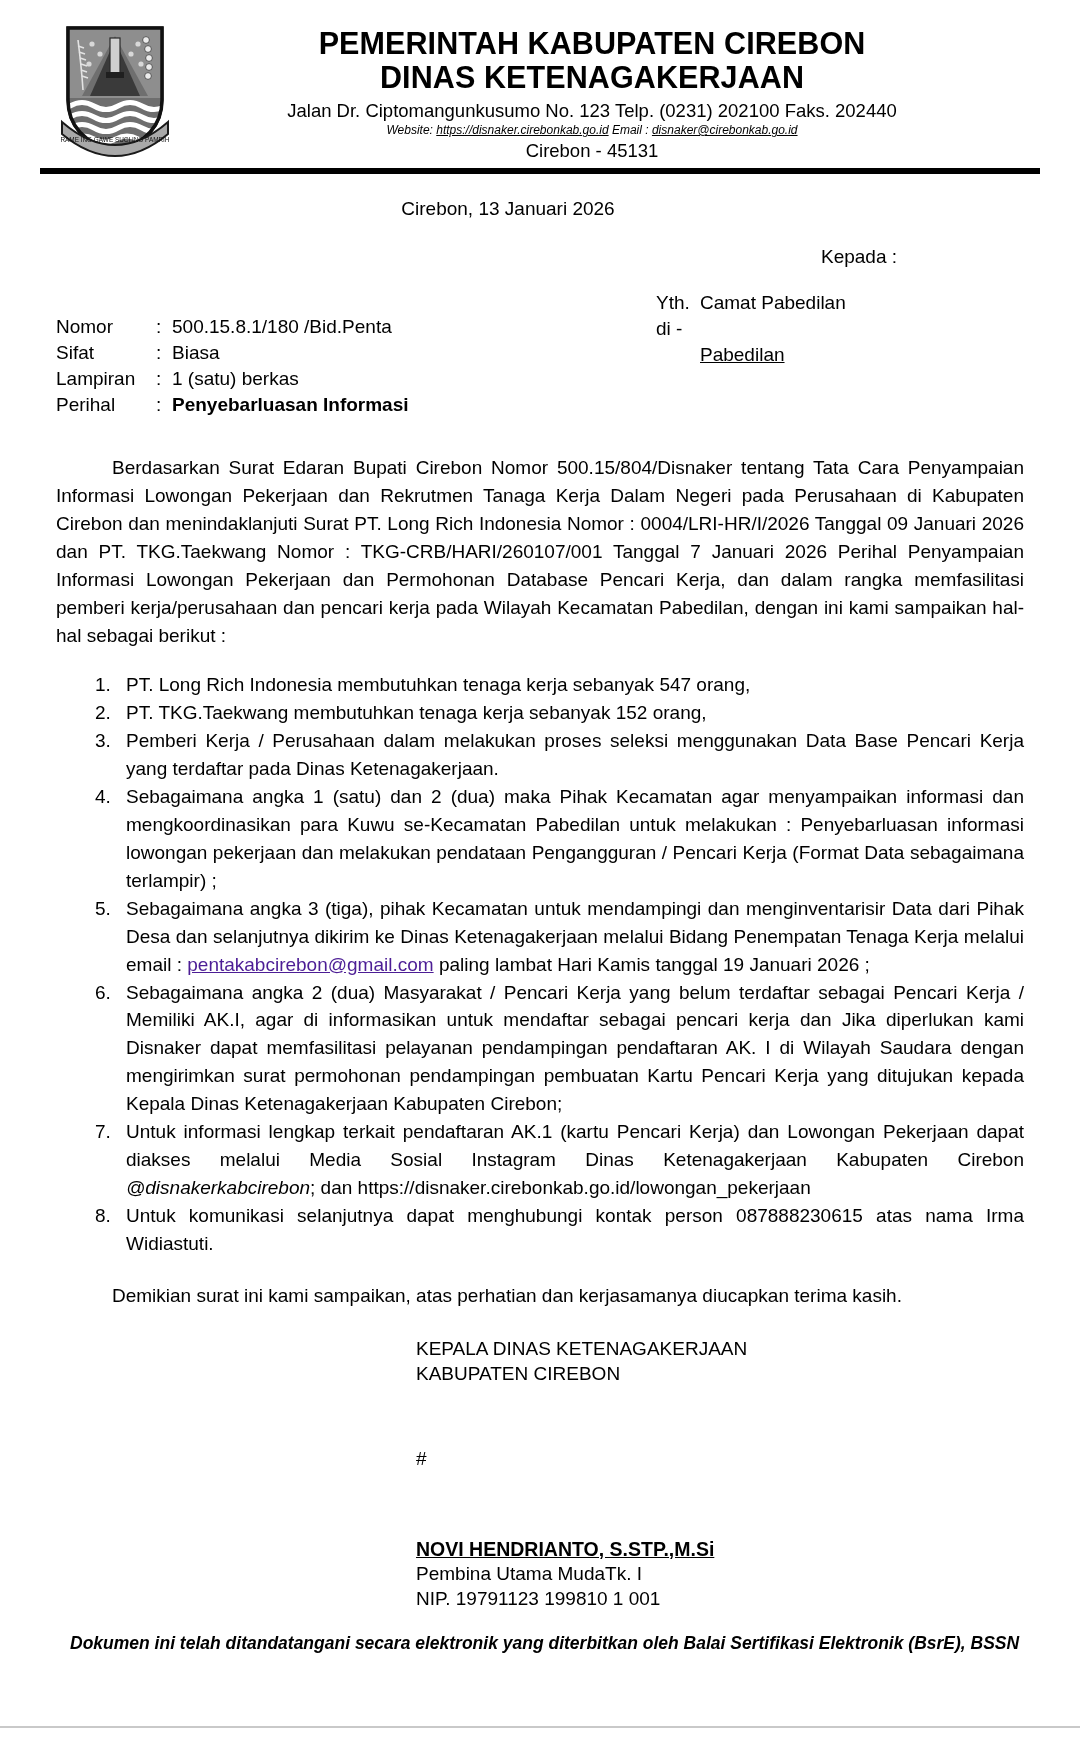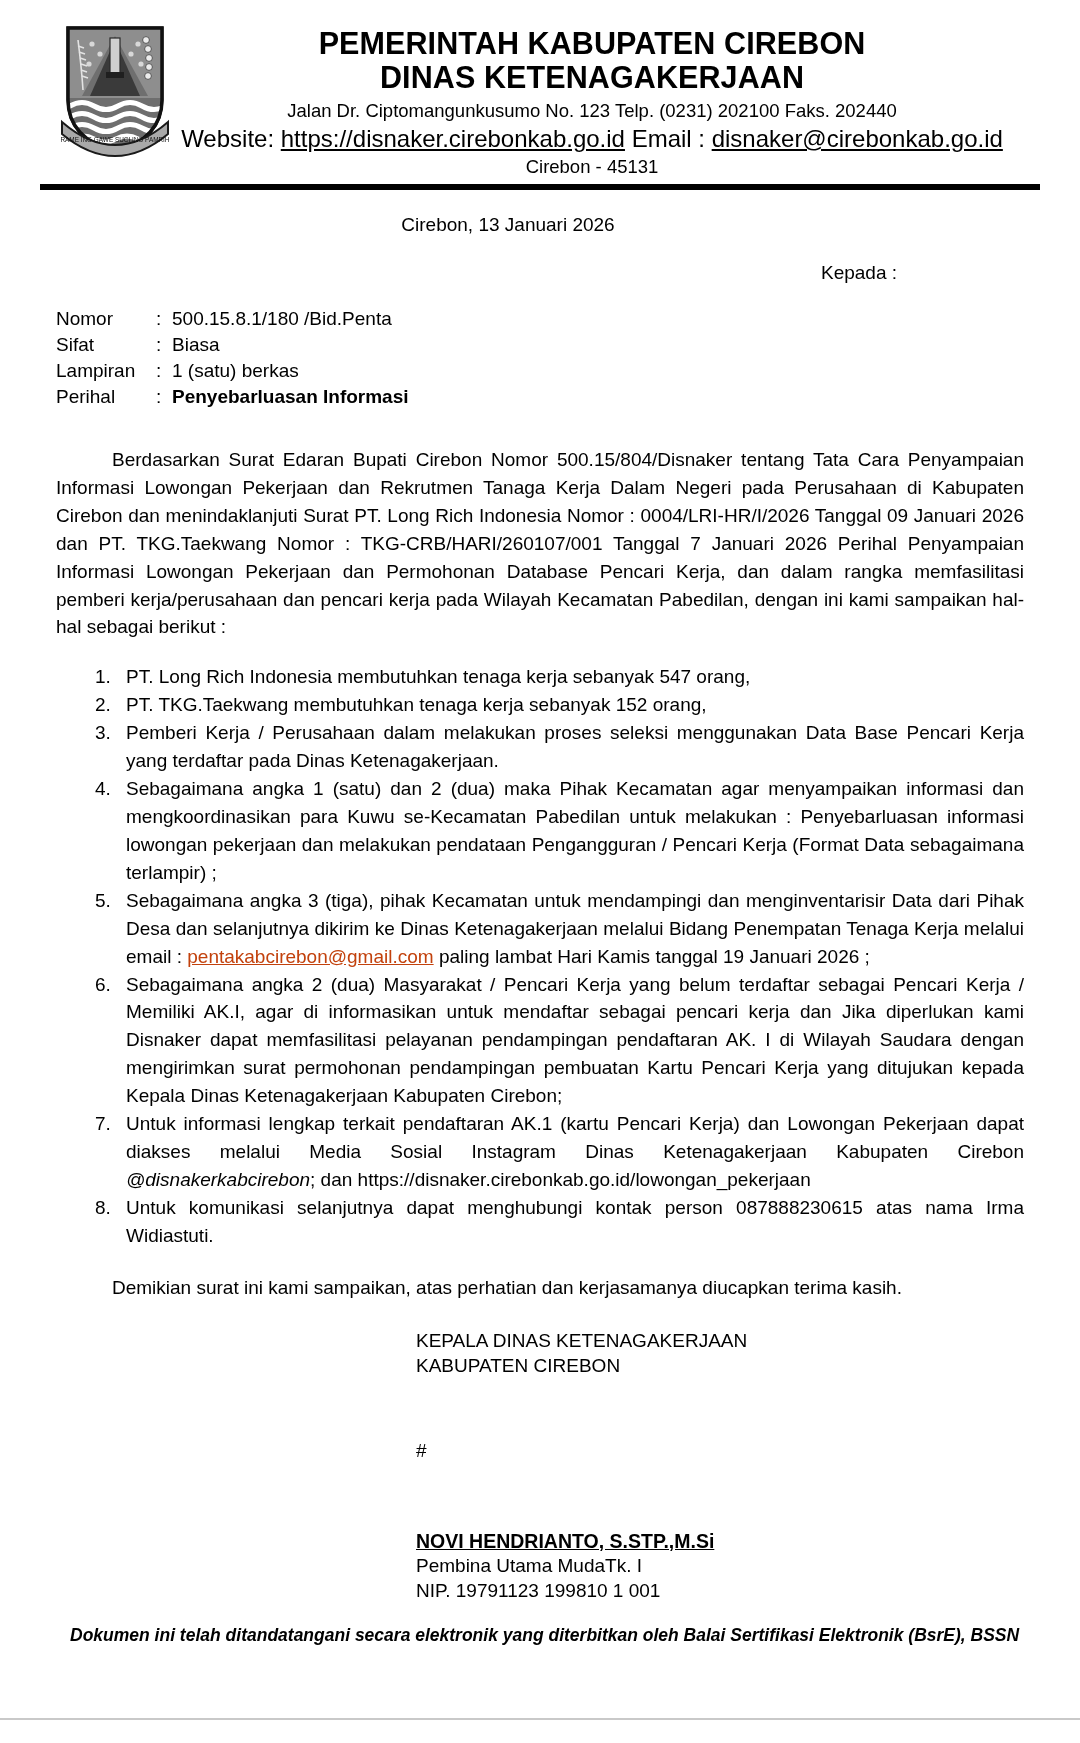--- a/index.html
+++ b/index.html
@@ -56,23 +56,24 @@
     line-height: 1.15;
     white-space: nowrap;
   }
   .lh-addr {
     font-size: 18.5px;
     line-height: 1.33;
     margin-top: 3px;
     white-space: nowrap;
   }
   .lh-web {
-    font-size: 24px;
+    font-size: 12px;
     line-height: 1.33;
     white-space: nowrap;
+    font-style: italic;
   }
   .lh-web u { text-decoration: underline; }
   .lh-city {
     font-size: 18.5px;
     line-height: 1.33;
     text-align: center;
   }
 
   .rule {
     margin: 4px 40px 0 40px;
@@ -94,21 +95,21 @@
   .kepada {
     font-size: 19px;
     margin-top: 26px;
     padding-left: 622px;
     text-align: center;
   }
   .meta-row {
     display: flex;
     margin-top: 22px;
   }
-  .meta-left { width: 600px; }
+  .meta-left { width: 600px; margin-top: 24px; }
   .meta-left table {
     border-collapse: collapse;
     font-size: 19px;
   }
   .meta-left td {
     padding: 0 0 1px 0;
     vertical-align: top;
     line-height: 1.32;
     white-space: nowrap;
   }
@@ -146,21 +147,21 @@
     padding: 0 0 0 60px;
     font-size: 19px;
     line-height: 1.47;
   }
   ol.items > li {
     text-align: justify;
     padding-left: 10px;
     margin-bottom: 0px;
   }
   a.maillink {
-    color: #c2410c;
+    color: #4c1d95;
     text-decoration: underline;
   }
   .ital { font-style: italic; }
 
   .closing {
     font-size: 19px;
     line-height: 1.47;
     text-align: justify;
     text-indent: 56px;
     margin: 24px 0 0 0;
@@ -315,20 +316,28 @@
             </tr>
             <tr>
               <td class="meta-label">Perihal</td>
               <td class="meta-colon">:</td>
               <td class="bold">Penyebarluasan Informasi</td>
             </tr>
           </tbody>
         </table>
       </div>
 
+      <div class="meta-right">
+        <div class="mr-row">
+          <div class="mr-yth">Yth.</div>
+          <div>Camat Pabedilan</div>
+        </div>
+        <div class="mr-di">di -</div>
+        <div class="mr-place">Pabedilan</div>
+      </div>
     </div>
   </div>
 
   <div class="body-wrap">
     <p class="para">Berdasarkan Surat Edaran Bupati Cirebon Nomor 500.15/804/Disnaker tentang Tata Cara Penyampaian Informasi Lowongan Pekerjaan dan Rekrutmen Tanaga Kerja Dalam Negeri pada Perusahaan di Kabupaten Cirebon dan menindaklanjuti Surat PT. Long Rich Indonesia Nomor : 0004/LRI-HR/I/2026 Tanggal 09 Januari 2026 dan PT. TKG.Taekwang Nomor : TKG-CRB/HARI/260107/001 Tanggal 7 Januari 2026 Perihal Penyampaian Informasi Lowongan Pekerjaan dan Permohonan Database Pencari Kerja, dan dalam rangka memfasilitasi pemberi kerja/perusahaan dan pencari kerja pada Wilayah Kecamatan Pabedilan, dengan ini kami sampaikan hal-hal sebagai berikut :</p>
 
     <ol class="items">
       <li><span>PT. Long Rich Indonesia membutuhkan tenaga kerja sebanyak 547 orang,</span></li>
       <li><span>PT. TKG.Taekwang membutuhkan tenaga kerja sebanyak 152 orang,</span></li>
       <li><span>Pemberi Kerja / Perusahaan dalam melakukan proses seleksi menggunakan Data Base Pencari Kerja yang terdaftar pada Dinas Ketenagakerjaan.</span></li>

